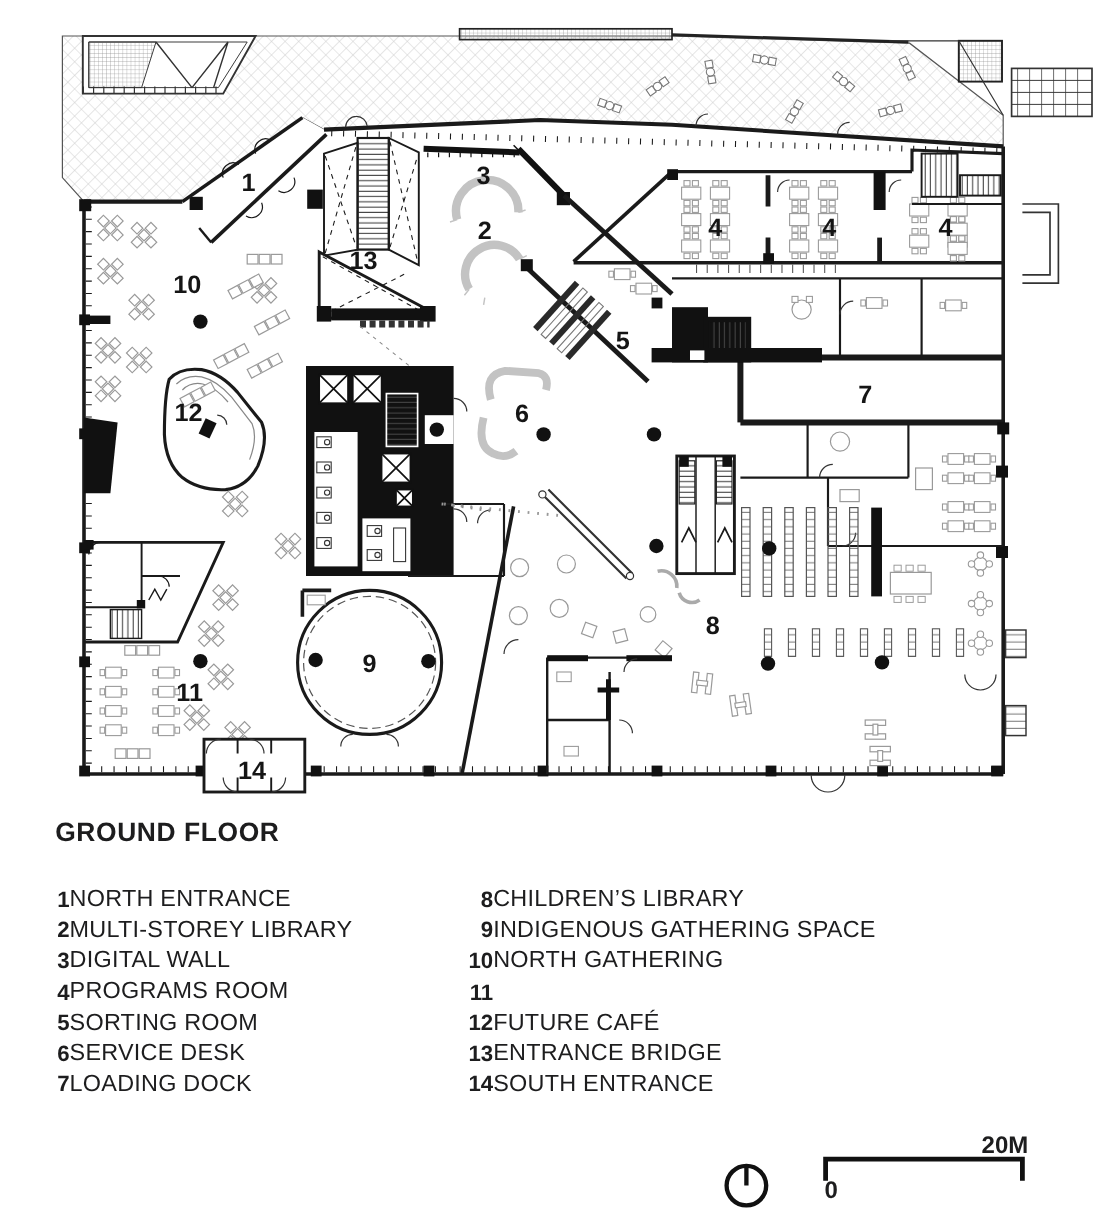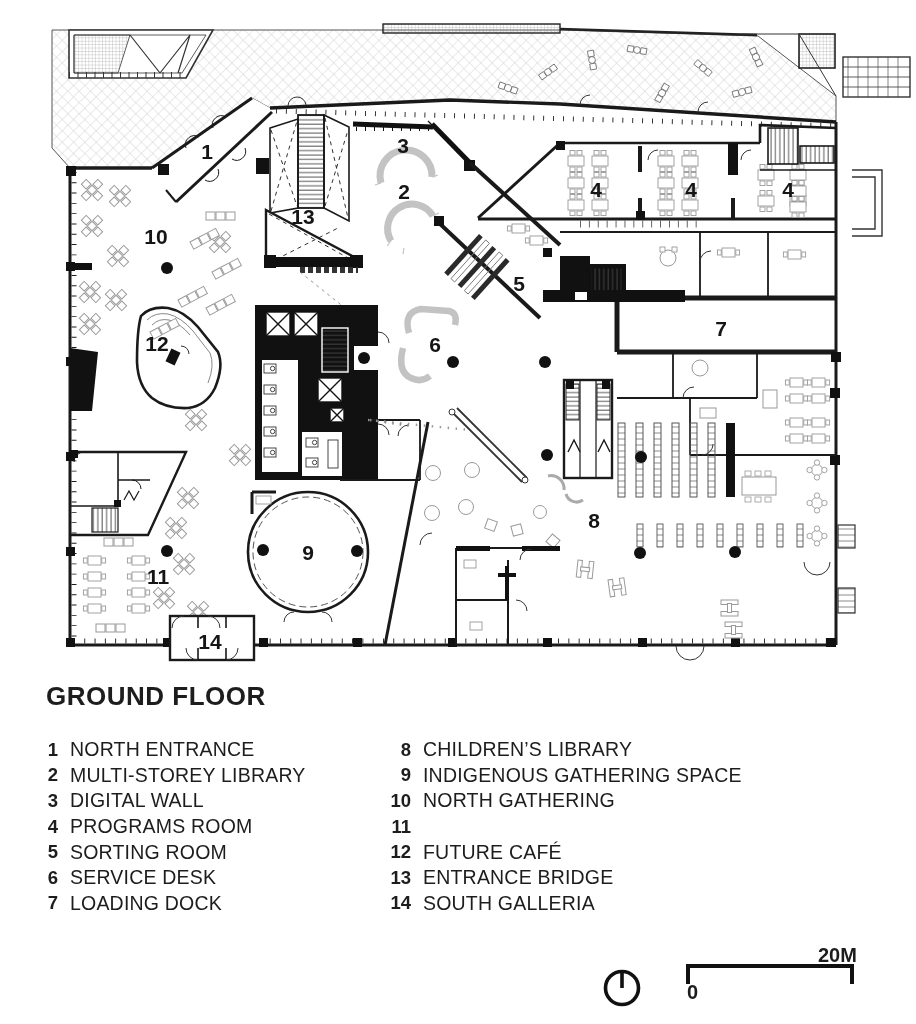--- a/index.html
+++ b/index.html
@@ -1,25 +1,25 @@
 <!DOCTYPE html>
 <html><head>
 <meta charset="utf-8">
 <style>
   html,body{margin:0;padding:0;background:#ffffff;}
   .canvas{position:relative;width:916px;height:1024px;background:#fff;overflow:hidden;
           font-family:"Liberation Sans",sans-serif;color:#1d1d1e;}
   .plan-svg{position:absolute;left:0;top:0;}
-  .title{position:absolute;left:46px;top:681px;font-size:26px;font-weight:800;letter-spacing:.5px;}
+  .title{position:absolute;left:46px;top:681px;font-size:22px;font-weight:800;letter-spacing:.5px;}
   .legend-col{position:absolute;top:737px;}
   .legend-col.c1{left:30px;}
   .legend-col.c2{left:383px;}
   .lrow{display:flex;align-items:center;height:25.6px;}
   .lnum{width:28px;text-align:right;font-weight:800;font-size:18.5px;flex:0 0 28px;}
-  .llab{margin-left:12px;font-size:19.5px;letter-spacing:.2px;white-space:nowrap;}
+  .llab{font-size:19.5px;letter-spacing:.2px;white-space:nowrap;}
   .scale-num{position:absolute;font-weight:800;font-size:20px;}
   .n0{left:687px;top:981px;}
   .n20{left:818px;top:944px;}
   svg text.lbl{font-family:"Liberation Sans",sans-serif;font-weight:800;font-size:21px;fill:#151515;text-anchor:middle;}
 </style>
 </head>
 <body>
 
 <div class="canvas">
 
@@ -584,21 +584,21 @@
     <div class="lrow">
         <span class="lnum">12</span>
         <span class="llab">FUTURE CAFÉ</span>
       </div>
     <div class="lrow">
         <span class="lnum">13</span>
         <span class="llab">ENTRANCE BRIDGE</span>
       </div>
     <div class="lrow">
         <span class="lnum">14</span>
-        <span class="llab">SOUTH GALLERIA</span>
+        <span class="llab">SOUTH ENTRANCE</span>
       </div>
   </div>
 
   <svg width="46" height="46" style="position:absolute;left:599px;top:965px;">
     <circle cx="23" cy="23" r="16.5" fill="none" stroke="#111" stroke-width="3.6"></circle>
     <line x1="23" y1="23" x2="23" y2="6.5" stroke="#111" stroke-width="3.6"></line>
   </svg>
 
   <svg width="180" height="26" style="position:absolute;left:684px;top:960px;">
     <path d="M4 24 V6 H168 V24" fill="none" stroke="#111" stroke-width="4"></path>

